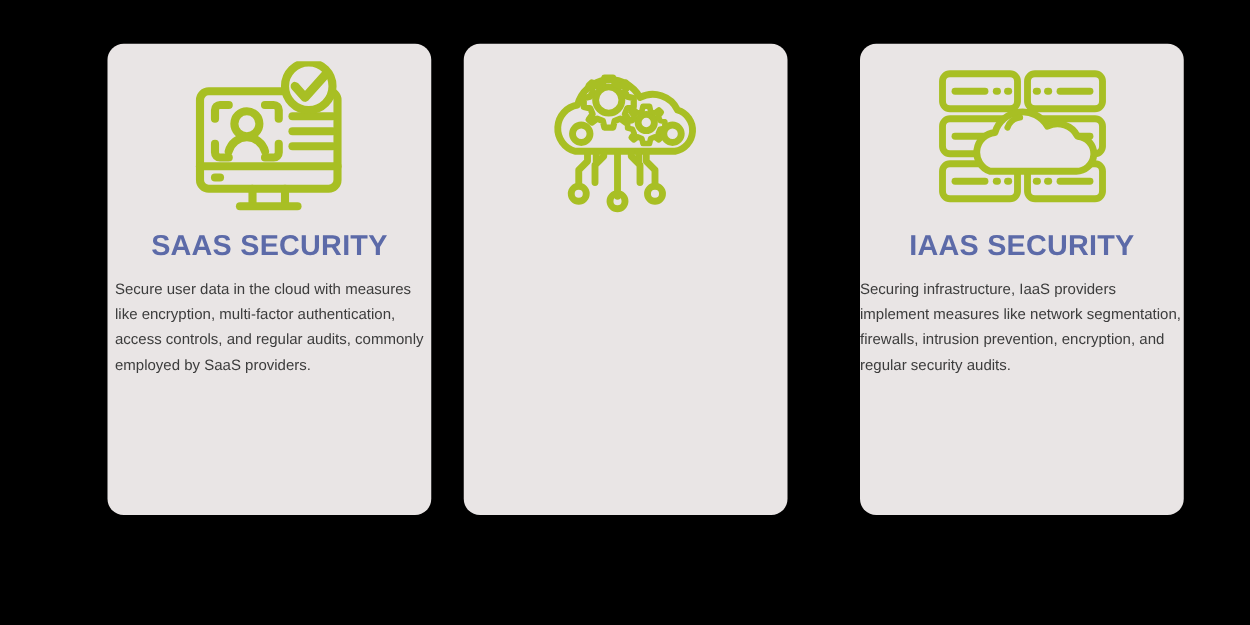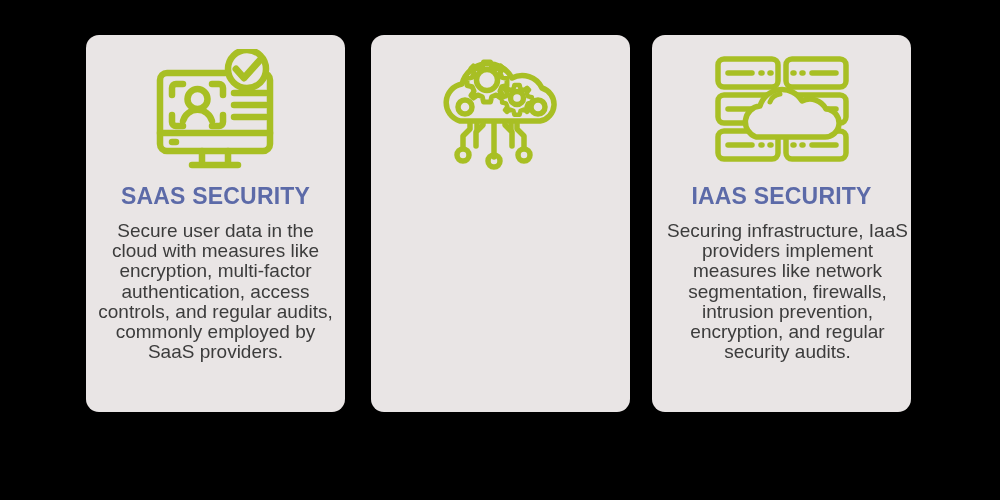--- a/index.html
+++ b/index.html
@@ -25,21 +25,21 @@
     height: 377px;
     background: #e9e5e5;
     border-radius: 13px;
     box-sizing: border-box;
     display: flex;
     flex-direction: column;
     align-items: center;
   }
   .card-1 { left: 86px; }
   .card-2 { left: 371px; }
-  .card-3 { left: 652px; }
+  .card-3 { left: 688px; }
 
   .icon-wrap {
     height: 150px;
     width: 100%;
     display: flex;
     align-items: center;
     justify-content: center;
   }
   .icon-wrap svg {
     display: block;
@@ -50,30 +50,29 @@
     font-weight: bold;
     color: #5c6aa8;
     letter-spacing: 0.2px;
     text-align: center;
     margin: 0;
     padding: 0 6px;
     line-height: 22px;
   }
 
   .card-body {
-    font-size: 19px;
+    font-size: 12px;
     line-height: 20.2px;
     color: #3c3c3c;
-    text-align: center;
     margin: 0;
     padding: 14px 6px 0 6px;
     width: 100%;
     box-sizing: border-box;
   }
-  .card-3 .card-body { padding-left: 14px; padding-right: 2px; }
+  .card-3 .card-body { padding-left: 0; padding-right: 2px; }
 </style>
 </head>
 <body>
 
 <div class="board">
 
   <div class="card card-1">
     <div class="icon-wrap">
       <svg width="132" height="122" viewBox="0 0 132 122" fill="none" stroke="#a8bf24" stroke-width="6.5" stroke-linecap="round" stroke-linejoin="round">
 

